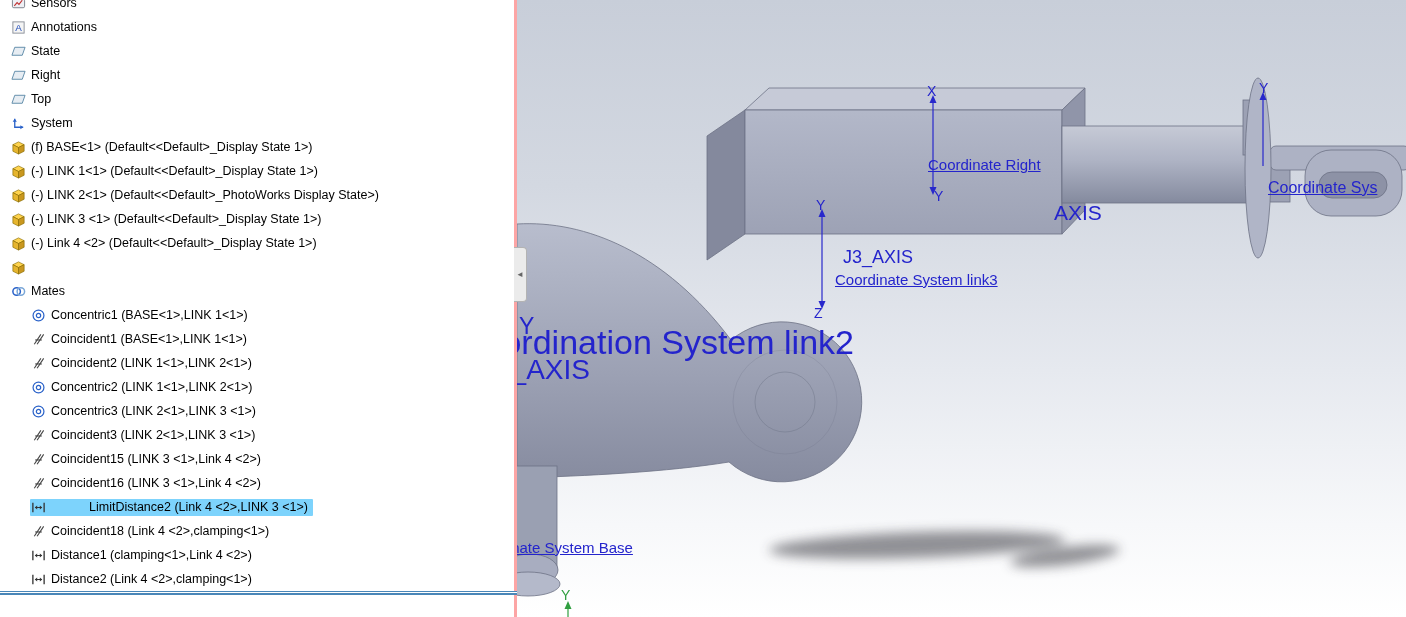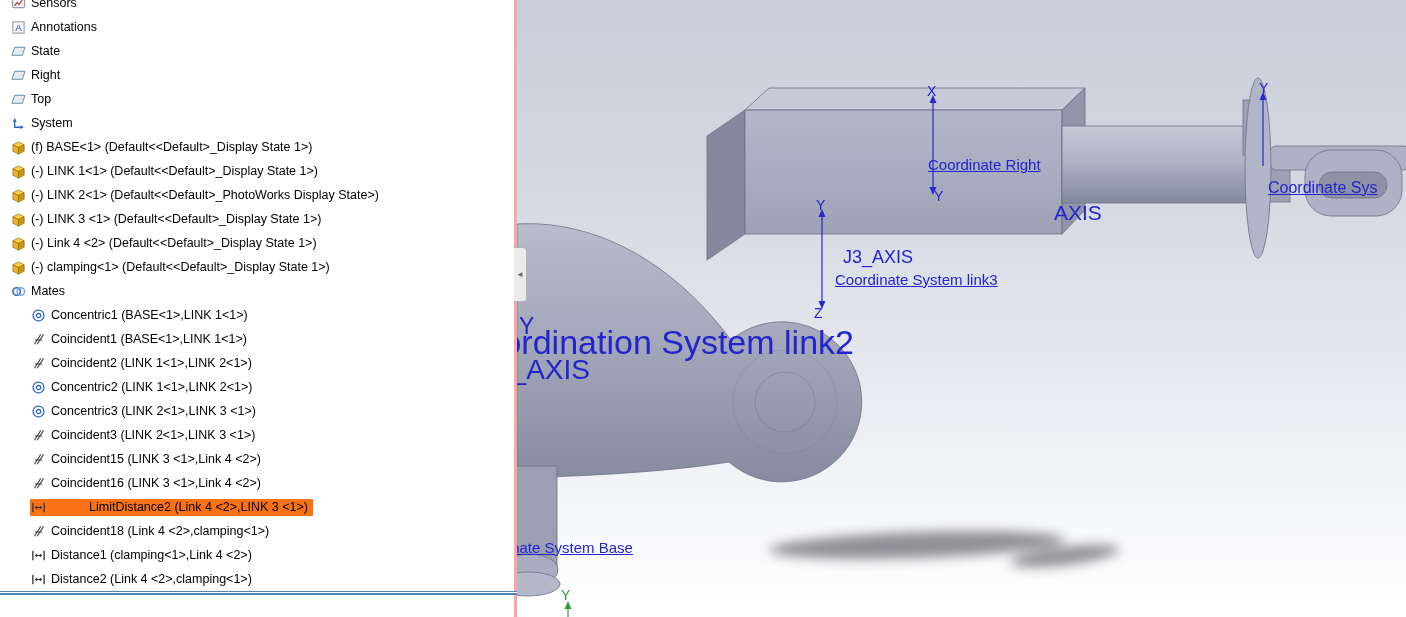--- a/index.html
+++ b/index.html
@@ -275,21 +275,20 @@
       </div>
       <div class="tree-row">
         <span class="row-content">
           <span class="tree-icon">
             <svg viewBox="0 0 16 16" stroke="#8a6d00" stroke-width="0.7">
               <polygon points="2,5 8,2 14,5 8,8" fill="#ffd34d"></polygon>
               <polygon points="2,5 8,8 8,15 2,12" fill="#e6b52e"></polygon>
               <polygon points="14,5 8,8 8,15 14,12" fill="#c9971f"></polygon>
             </svg>
           </span>
-          <span class="tree-label">(-) clamping&lt;1&gt; (Default&lt;&lt;Default&gt;_Display State 1&gt;)</span>
         </span>
       </div>
       <div class="tree-row">
         <span class="row-content">
           <span class="tree-icon">
             <svg viewBox="0 0 16 16" fill="none">
               <circle cx="6" cy="8" r="4" stroke="#2a62c9" stroke-width="1.6"></circle>
               <circle cx="10.5" cy="8" r="4" stroke="#7aa7d8" stroke-width="1.6"></circle>
             </svg>
           </span>
@@ -383,21 +382,21 @@
             <svg viewBox="0 0 16 16" fill="none" stroke="#444" stroke-width="1.2">
               <path d="M3.5 13 L10.5 2.5"></path>
               <path d="M6.5 13 L13.5 2.5"></path>
               <path d="M4.5 8.5 h7"></path>
             </svg>
           </span>
           <span class="tree-label">Coincident16 (LINK 3 &lt;1&gt;,Link 4 &lt;2&gt;)</span>
         </span>
       </div>
       <div class="tree-row tree-row-indent">
-        <span class="row-content" style="background: #f97316; gap: 43px;">
+        <span class="row-content" style="background: #7dd3fc; gap: 43px;">
           <span class="tree-icon">
             <svg viewBox="0 0 16 16" stroke="#333" fill="#333" stroke-width="1.4">
               <path d="M2 3 V13 M14 3 V13"></path>
               <path d="M4.5 8 H11.5" stroke-width="1.1"></path>
               <path d="M4 8 l2.6 -2.1 v4.2 z" stroke="none"></path>
               <path d="M12 8 l-2.6 -2.1 v4.2 z" stroke="none"></path>
             </svg>
           </span>
           <span class="tree-label">LimitDistance2 (Link 4 &lt;2&gt;,LINK 3 &lt;1&gt;)</span>
         </span>

